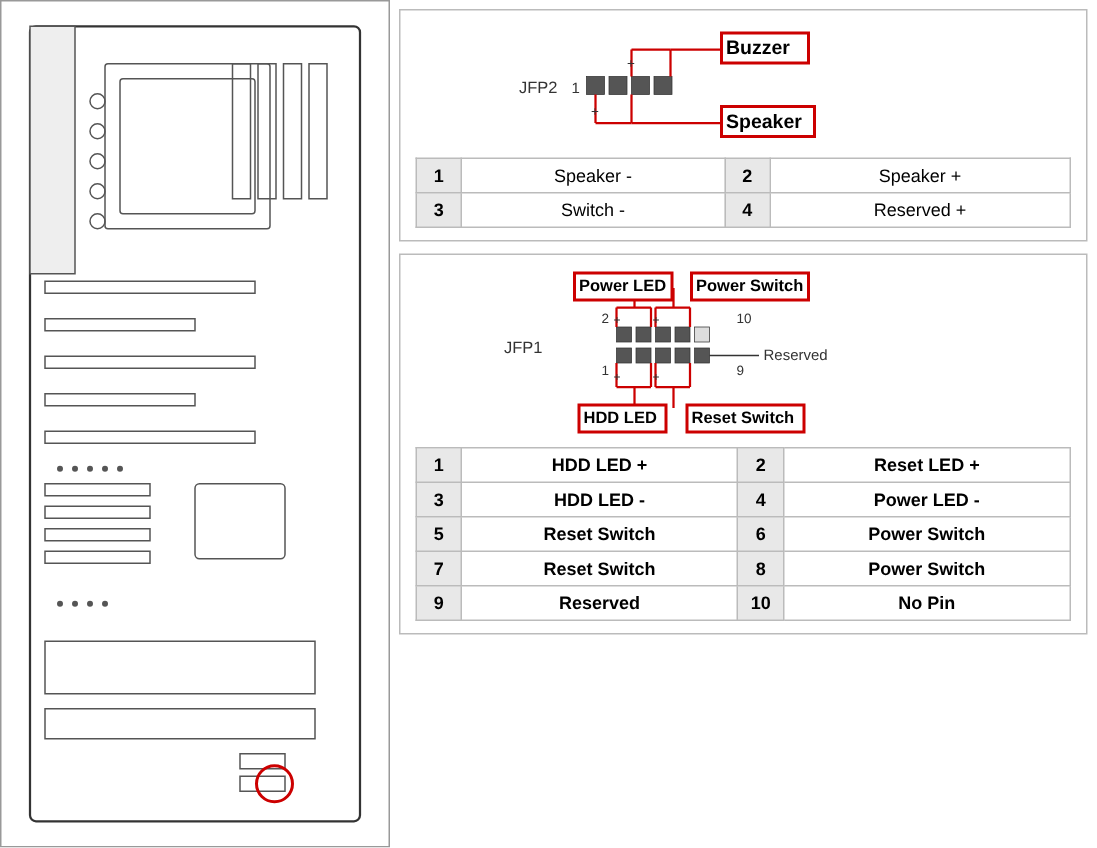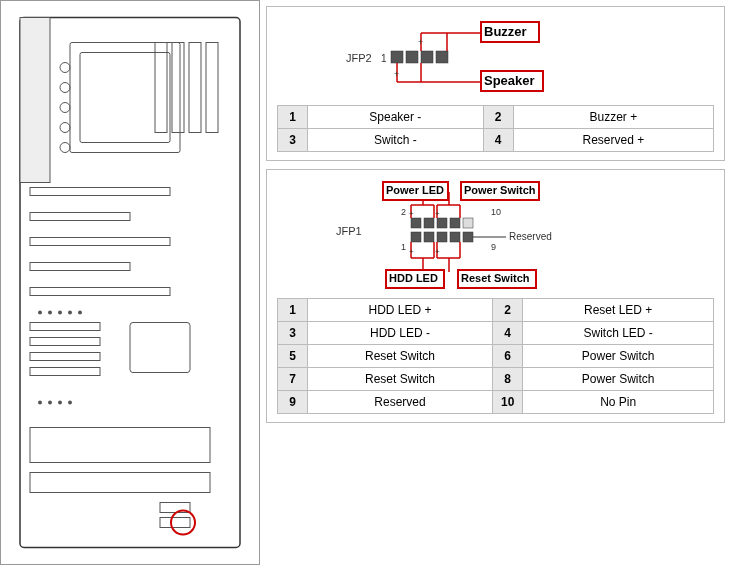--- a/index.html
+++ b/index.html
@@ -93,20 +93,21 @@
 
     .jfp1-table {
       width: 100%;
       border-collapse: collapse;
     }
 
     .jfp1-table td {
       border: 1px solid #bbb;
       padding: 4px 8px;
       text-align: center;
+      font-weight: bold;
     }
 
     .jfp1-table td:first-child,
     .jfp1-table td:nth-child(3) {
       background: #e8e8e8;
       width: 30px;
       font-weight: bold;
     }
   </style>
 </head>
@@ -209,21 +210,21 @@
         <text x="178" y="68" font-size="13" font-weight="bold" fill="#000" font-family="Arial">Speaker</text>
       </svg>
     </div>
 
     <table class="jfp2-table">
       <tbody id="jfp2-tbody">
           <tr>
     <td>1</td>
     <td>Speaker -</td>
     <td>2</td>
-    <td>Buzzer +</td>
+    <td>Speaker +</td>
   </tr>
           <tr>
     <td>3</td>
     <td>Switch -</td>
     <td>4</td>
     <td>Reserved +</td>
   </tr>
         </tbody>
     </table>
     <div style="height:8px"></div>
@@ -304,21 +305,21 @@
           <tr>
     <td>1</td>
     <td>HDD LED +</td>
     <td>2</td>
     <td>Reset LED +</td>
   </tr>
           <tr>
     <td>3</td>
     <td>HDD LED -</td>
     <td>4</td>
-    <td>Switch LED -</td>
+    <td>Power LED -</td>
   </tr>
           <tr>
     <td>5</td>
     <td>Reset Switch</td>
     <td>6</td>
     <td>Power Switch</td>
   </tr>
           <tr>
     <td>7</td>
     <td>Reset Switch</td>

